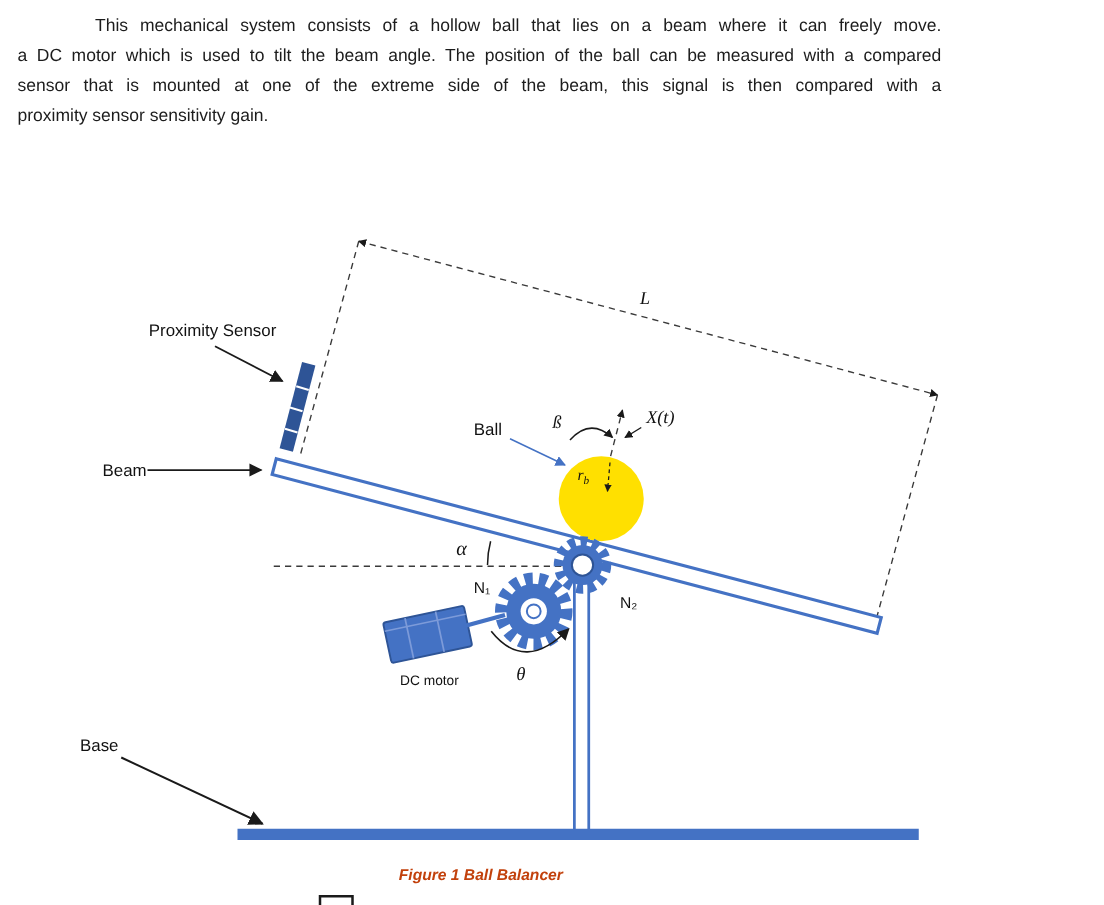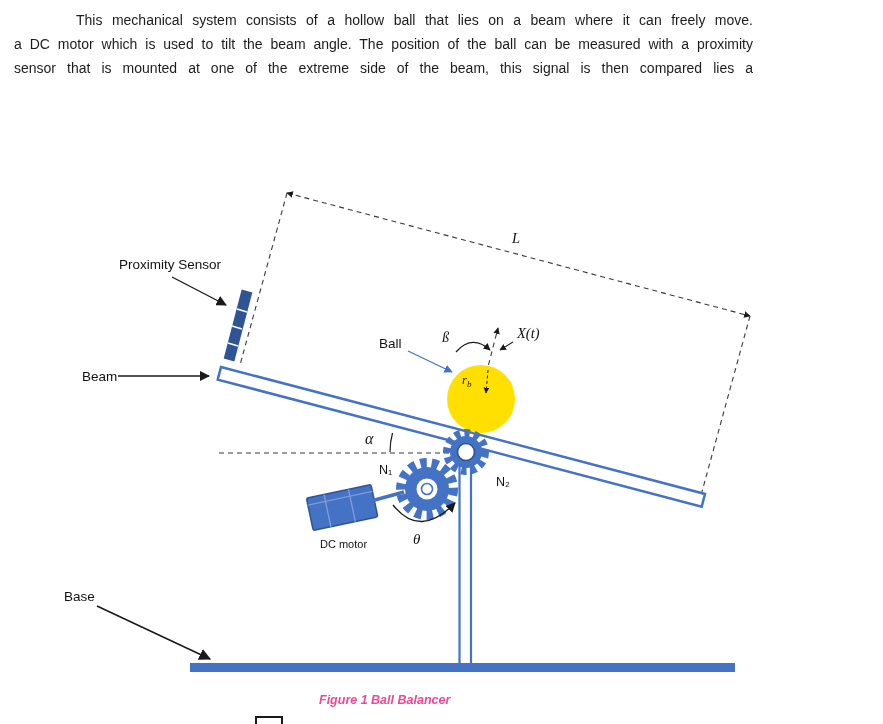--- a/index.html
+++ b/index.html
@@ -23,32 +23,33 @@
     white-space:normal;
   }
   .line.indent{ text-indent:62px; }
   .line.last{ text-align-last:left; }
   svg{ position:absolute; top:0; left:0; }
   .lbl{ font-family:"Liberation Sans",sans-serif; font-size:13.5px; fill:#111111; }
   .math{ font-family:"Liberation Serif",serif; font-style:italic; font-size:14.5px; fill:#111111; }
   .small{ font-family:"Liberation Sans",sans-serif; font-size:11px; fill:#111111; }
   .caption{
     position:absolute; top:693px; left:319px;
-    color:#ec4899; font-style:italic; font-size:12.5px; font-weight:bold;text-align:right;
+    color:#c2410c; font-style:italic; font-size:12.5px; font-weight:bold;text-align:right;
   }
 </style>
 </head>
 <body>
 
 <div class="page">
 
   <div class="paragraph">
     <div class="line indent">This mechanical system consists of a hollow ball that lies on a beam where it can freely move.</div>
-    <div class="line">a DC motor which is used to tilt the beam angle. The position of the ball can be measured with a proximity</div>
-    <div class="line">sensor that is mounted at one of the extreme side of the beam, this signal is then compared lies a</div>
+    <div class="line">a DC motor which is used to tilt the beam angle. The position of the ball can be measured with a compared</div>
+    <div class="line">sensor that is mounted at one of the extreme side of the beam, this signal is then compared with a</div>
+    <div class="line last">proximity sensor sensitivity gain.</div>
   </div>
 
   <svg width="883" height="724" viewBox="0 0 883 724">
     <defs>
       <marker id="arrow" viewBox="0 0 10 10" refX="9" refY="5" markerWidth="7.5" markerHeight="7.5" orient="auto-start-reverse">
         <path d="M0,0 L10,5 L0,10 z" fill="#1a1a1a"></path>
       </marker>
       <marker id="arrowSm" viewBox="0 0 10 10" refX="9" refY="5" markerWidth="6" markerHeight="6" orient="auto-start-reverse">
         <path d="M0,0 L10,5 L0,10 z" fill="#1a1a1a"></path>
       </marker>

